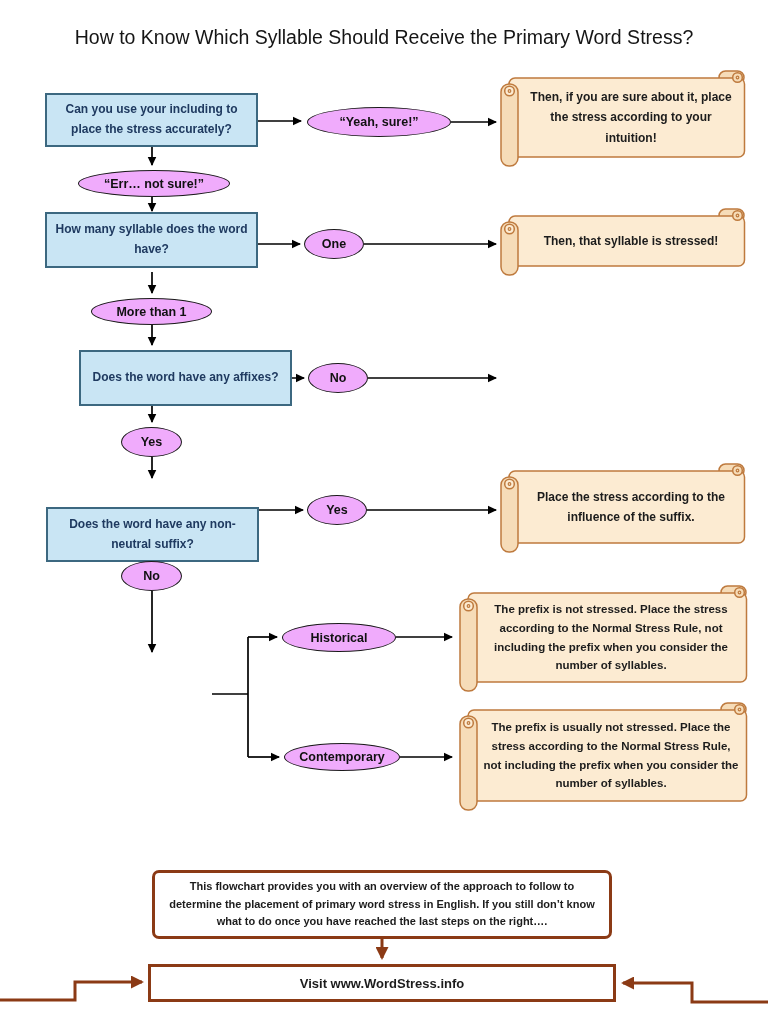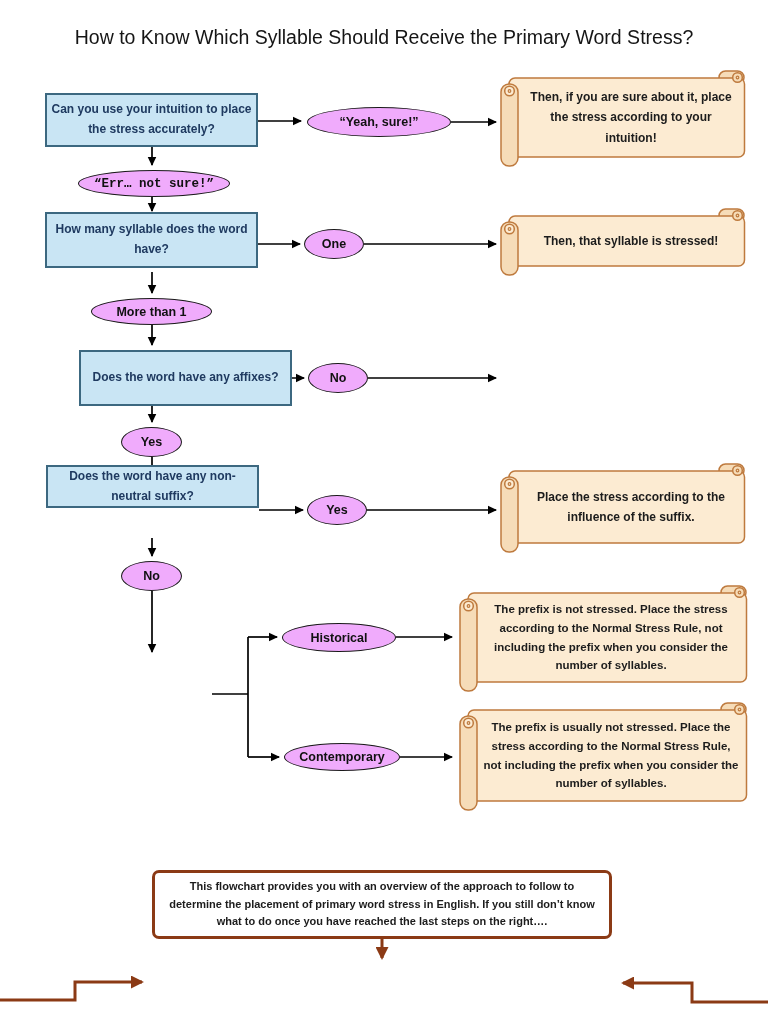--- a/index.html
+++ b/index.html
@@ -69,36 +69,36 @@
       <path d="M400,757 H452" marker-end="url(#mB)"></path>
     </g>
     <g stroke="#8B3A15" stroke-width="3" fill="none">
       <path d="M382,939 V958" marker-end="url(#mR)"></path>
       <path d="M0,1000 H75 V982 H142" marker-end="url(#mR)"></path>
       <path d="M768,1002 H692 V983 H623" marker-end="url(#mR)"></path>
     </g>
   </svg>
 
   <div class="qbox" style="left:45px;top:93px;width:213px;height:54px;">
-    <span>Can you use your intuition to place the stress accurately?</span>
+    <span>Can you use your including to place the stress accurately?</span>
     </div>
   <div class="qbox" style="left:45px;top:212px;width:213px;height:56px;">
     <span>How many syllable does the word have?</span>
     </div>
   <div class="qbox" style="left:45px;top:350px;width:213px;height:56px;margin-left:34px;">
     <span>Does the word have any affixes?</span>
     </div>
-  <div class="qbox" style="left:46px;top:465px;width:213px;height:43px;">
+  <div class="qbox" style="left:46px;top:507px;width:213px;height:55px;">
     <span>Does the word have any non-neutral suffix?</span>
     </div>
 
   <div class="ellipse" style="left:307px;top:107px;width:144px;height:30px;">
     <span>“Yeah, sure!”</span>
     </div>
-  <div class="ellipse" style="left:78px;top:170px;width:152px;height:27px;font-family:Liberation Mono, monospace;">
+  <div class="ellipse" style="left:78px;top:170px;width:152px;height:27px;">
     <span>“Err… not sure!”</span>
     </div>
   <div class="ellipse" style="left:304px;top:229px;width:60px;height:30px;">
     <span>One</span>
     </div>
   <div class="ellipse" style="left:91px;top:298px;width:121px;height:27px;">
     <span>More than 1</span>
     </div>
   <div class="ellipse" style="left:308px;top:363px;width:60px;height:30px;">
     <span>No</span>
@@ -176,14 +176,17 @@
         <rect x="3" y="14" width="17" height="94" rx="8" fill="#F6DCB8" stroke="#BE7A3E" stroke-width="1.5"></rect>
         <circle cx="11.5" cy="21" r="4.8" fill="#FCEBD2" stroke="#BE7A3E" stroke-width="1.5"></circle>
         <circle cx="11.5" cy="21" r="1.3" fill="none" stroke="#BE7A3E" stroke-width="1.2"></circle>
       </svg>
     <div class="scroll-text">The prefix is usually not stressed. Place the stress according to the Normal Stress Rule, not including the prefix when you consider the number of syllables.</div>
     </div>
 
   <div class="redbox summary" style="left:152px;top:870px;width:460px;height:69px;">
     <span>This flowchart provides you with an overview of the approach to follow to determine the placement of primary word stress in English. If you still don’t know what to do once you have reached the last steps on the right….</span>
     </div>
+  <div class="redbox visit" style="left:148px;top:964px;width:468px;height:38px;">
+    <span>Visit www.WordStress.info</span>
+    </div>
 
 </div>
 
 </body></html>

